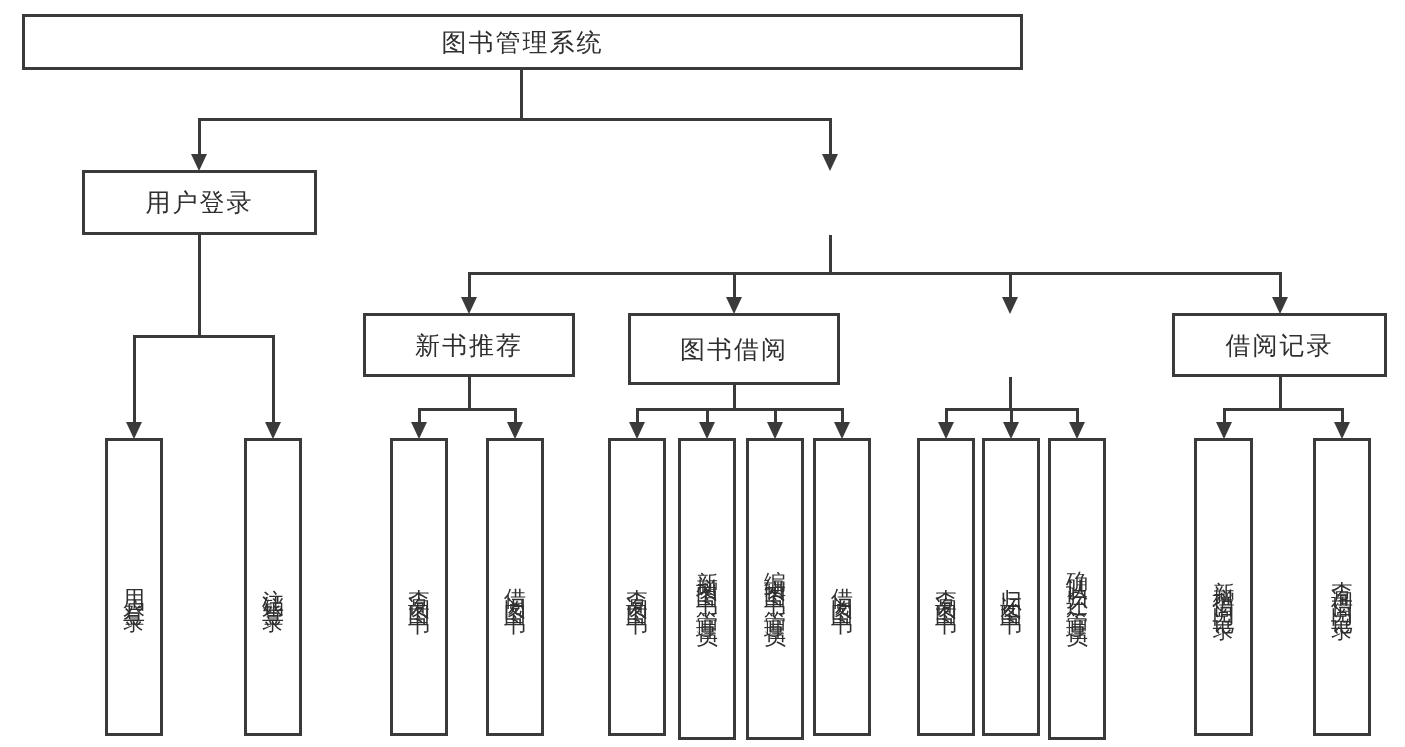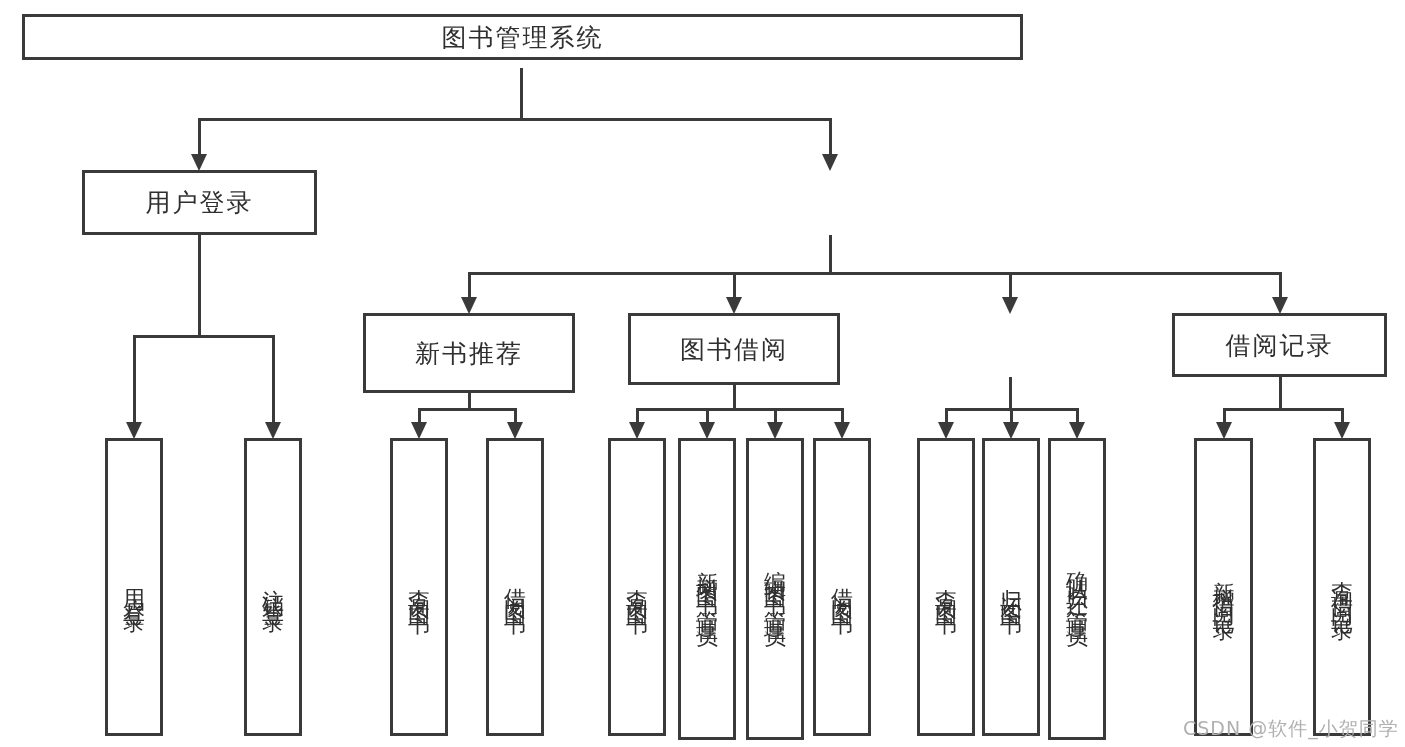--- a/index.html
+++ b/index.html
@@ -85,29 +85,29 @@
       <div class="line" style="left: 1075.5px; top: 409px; width: 3px; height: 16px;"></div>
       <div class="arrow" style="left: 1069px; top: 422px;"></div>
       <div class="line" style="left: 1278.5px; top: 377px; width: 3px; height: 33.5px;"></div>
       <div class="line" style="left: 1222.5px; top: 407.5px; width: 121px; height: 3px;"></div>
       <div class="line" style="left: 1222.5px; top: 409px; width: 3px; height: 16px;"></div>
       <div class="arrow" style="left: 1216px; top: 422px;"></div>
       <div class="line" style="left: 1340.5px; top: 409px; width: 3px; height: 16px;"></div>
       <div class="arrow" style="left: 1334px; top: 422px;"></div>
     </div>
 
-  <div class="box hbox" style="left:22px;top:14px;width:1001px;height:46px">
+  <div class="box hbox" style="left:22px;top:14px;width:1001px;height:56px">
     <span>图书管理系统</span>
   </div>
 
   <div class="box hbox" style="left:82px;top:170px;width:235px;height:65px">
     <span>用户登录</span>
   </div>
 
-  <div class="box hbox" style="left:363px;top:313px;width:212px;height:80px">
+  <div class="box hbox" style="left:363px;top:313px;width:212px;height:64px">
     <span>新书推荐</span>
   </div>
   <div class="box hbox" style="left:628px;top:313px;width:212px;height:72px">
     <span>图书借阅</span>
   </div>
   <div class="box hbox" style="left:1172px;top:313px;width:215px;height:64px">
     <span>借阅记录</span>
   </div>
 
   <div class="box leaf" style="left:105px;top:438px;width:58px;height:298px">
@@ -147,15 +147,14 @@
     <span>确认归还（管理员）</span>
   </div>
 
   <div class="box leaf" style="left:1194px;top:438px;width:59px;height:298px">
     <span>新增借阅记录</span>
   </div>
   <div class="box leaf" style="left:1313px;top:438px;width:58px;height:298px">
     <span>查询借阅记录</span>
   </div>
 
-  <div class="watermark">CSDN @软件_小贺同学</div>
 
 </div>
 
 </body></html>

